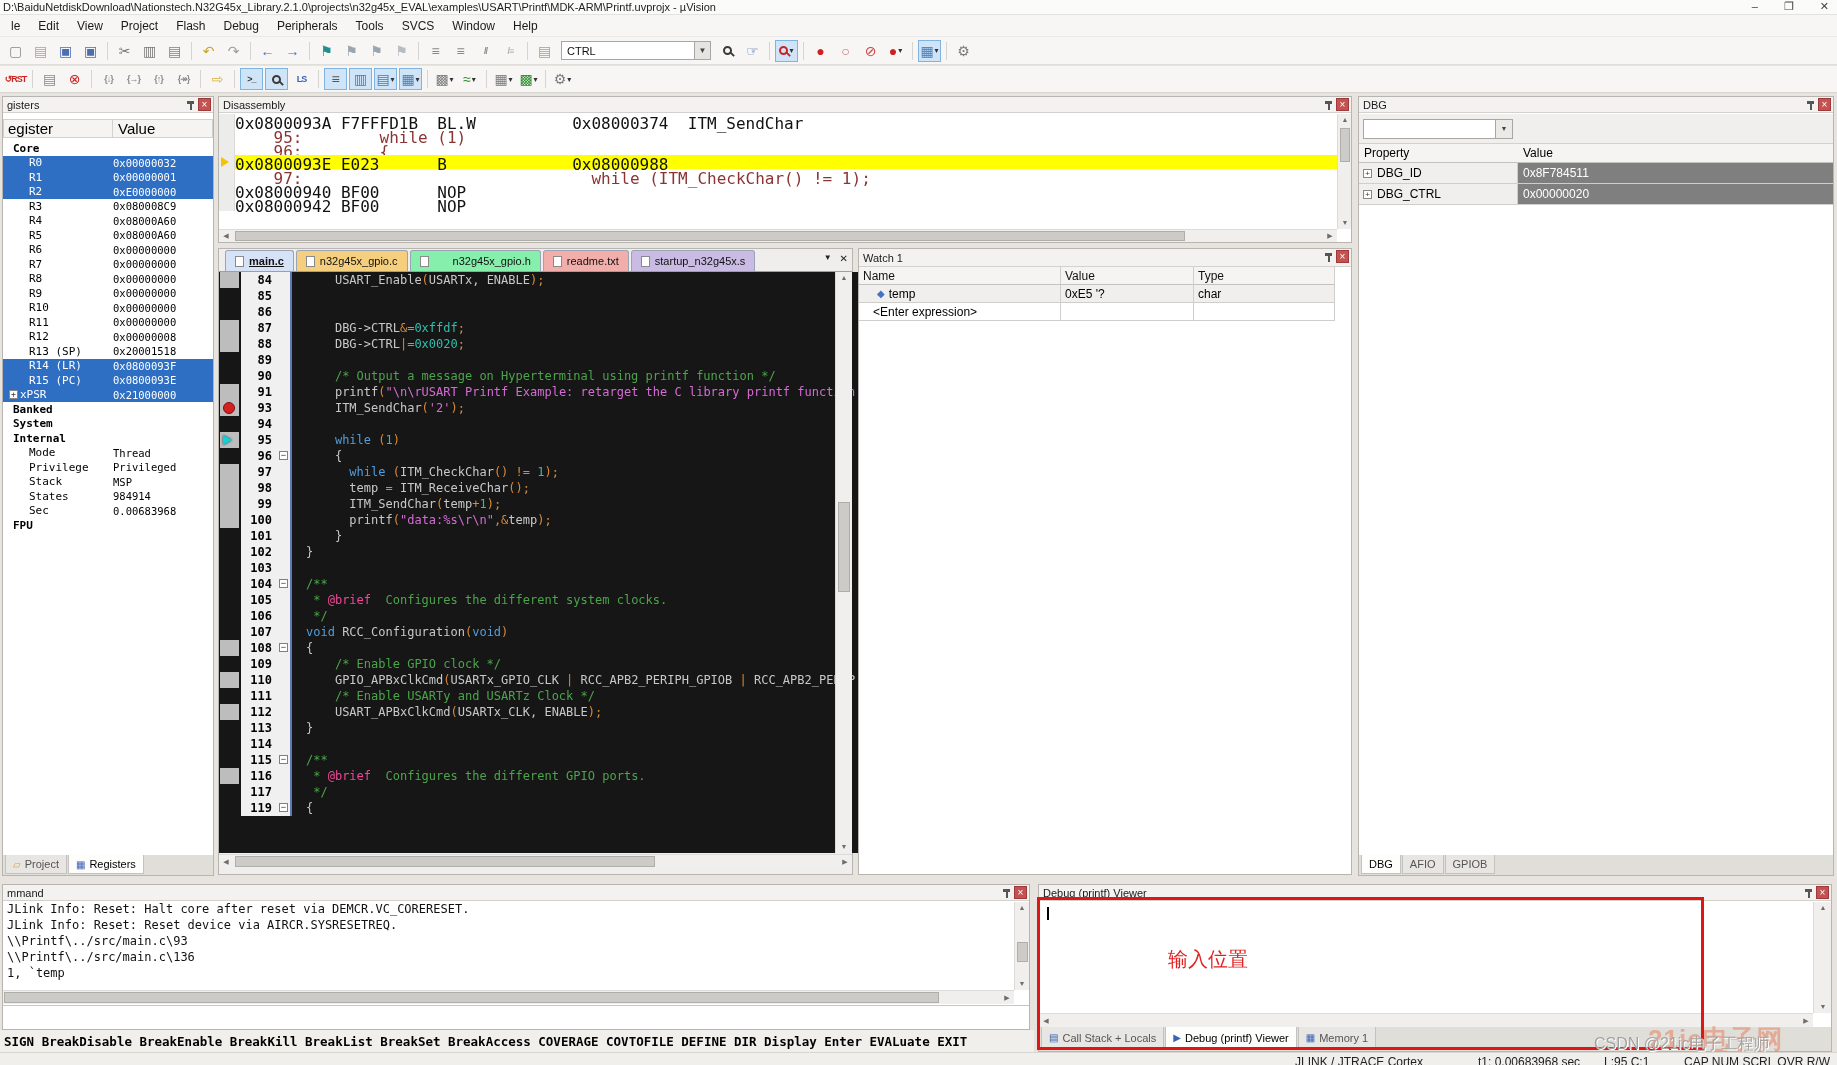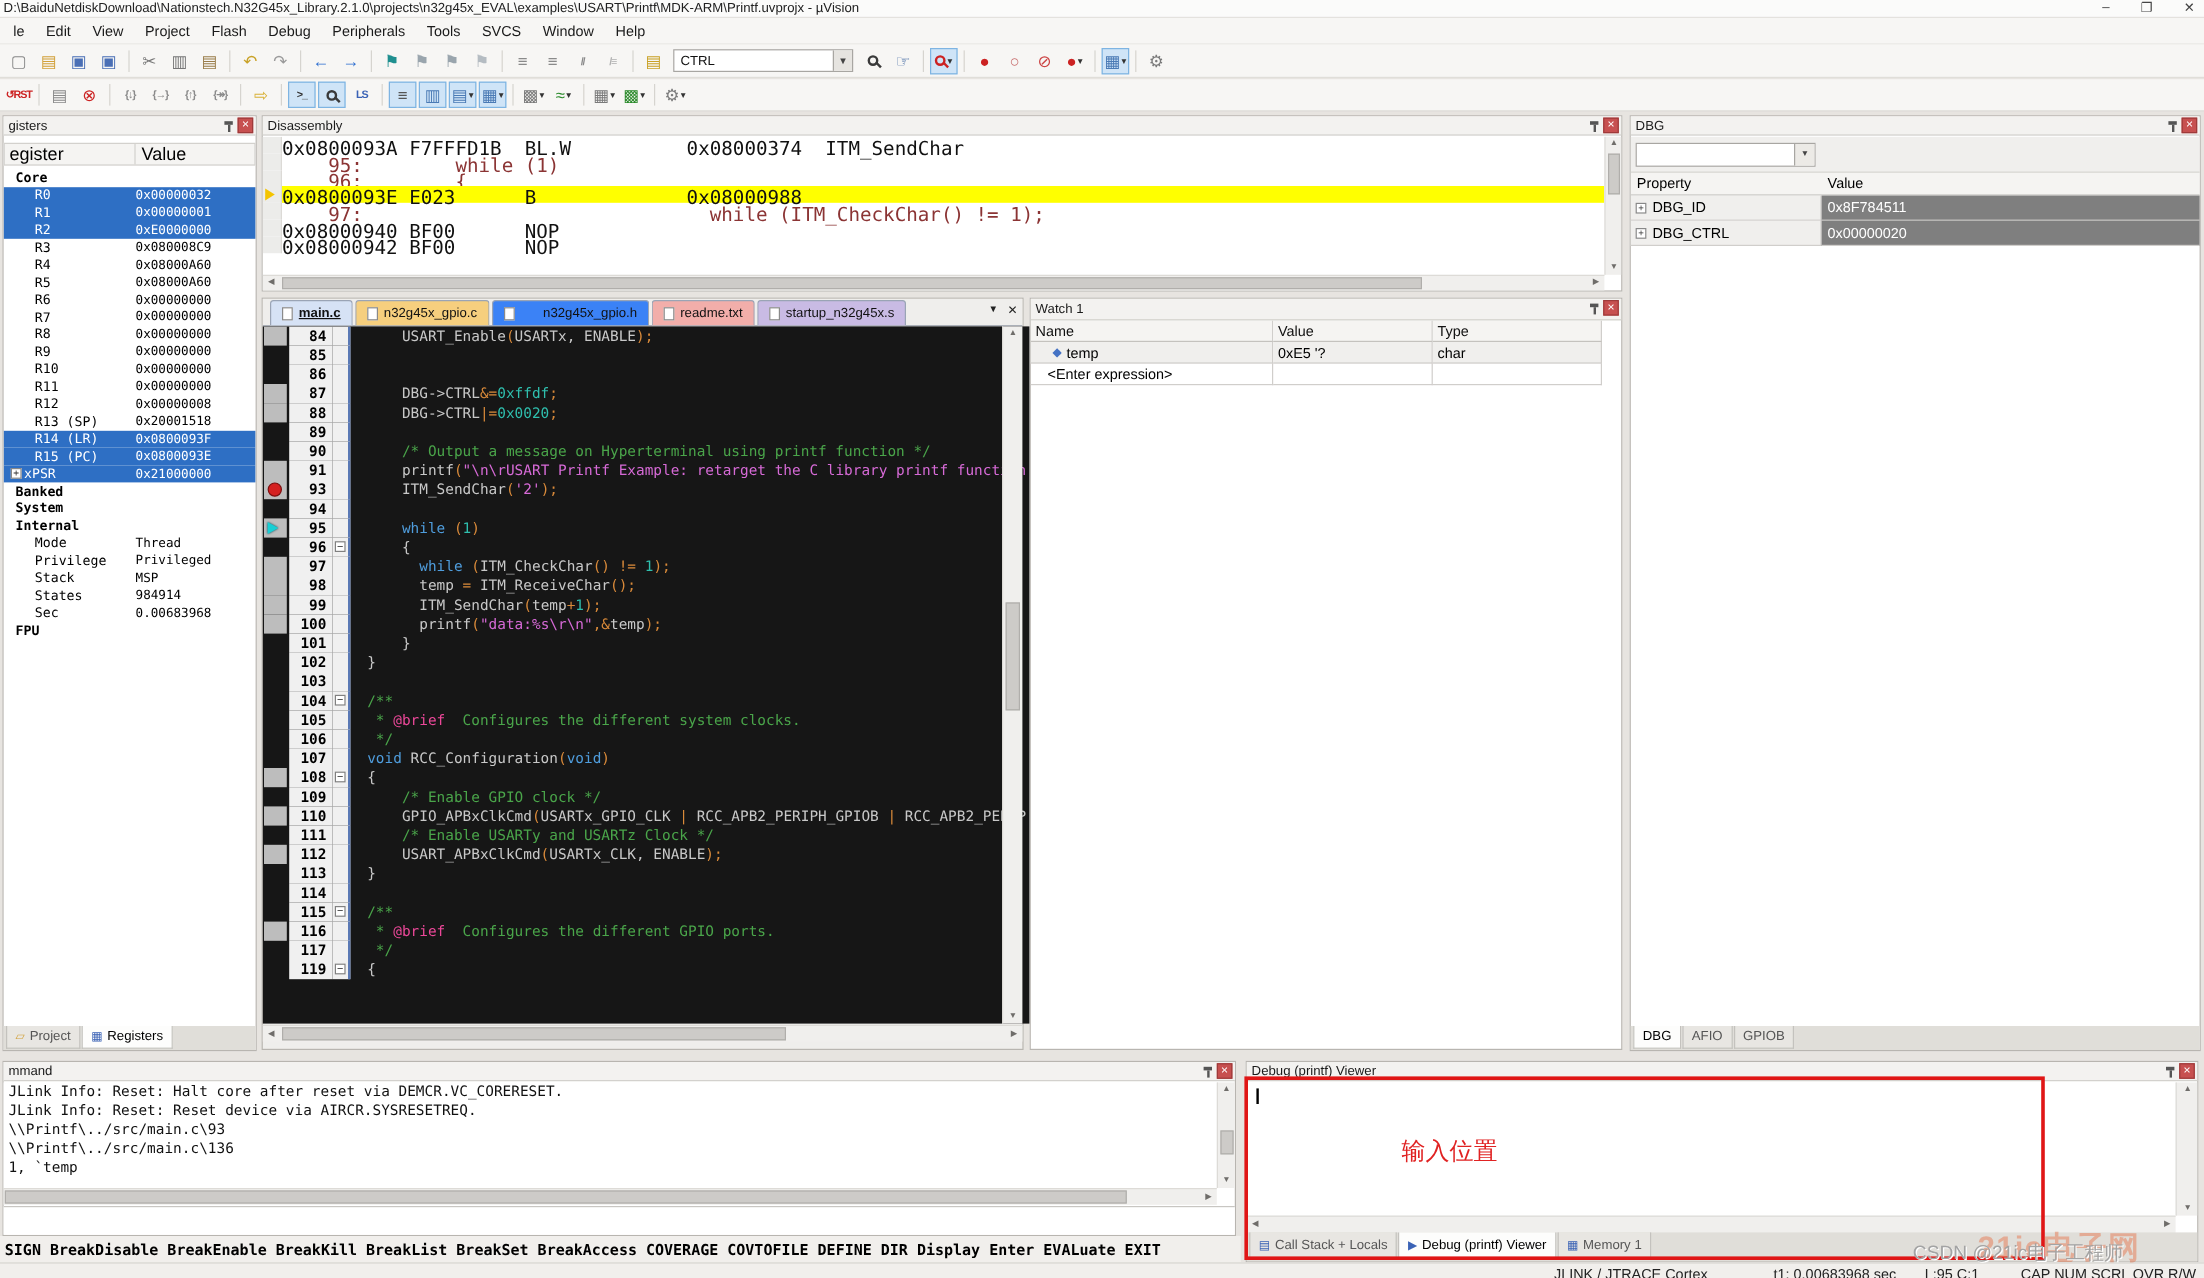--- a/index.html
+++ b/index.html
@@ -567,21 +567,21 @@
 <div id="editor" class="abs">
   <div id="tabstrip">
       <div class="etab active" style="background: rgb(214, 226, 245);">
         <span class="docico"></span>
         <span>main.c</span>
       </div>
       <div class="etab" style="background: rgb(246, 207, 126);">
         <span class="docico"></span>
         <span>n32g45x_gpio.c</span>
       </div>
-      <div class="etab" style="background: #3b82f6; gap: 24px;">
+      <div class="etab" style="background: #86efac; gap: 24px;">
         <span class="docico"></span>
         <span>n32g45x_gpio.h</span>
       </div>
       <div class="etab" style="background: rgb(242, 174, 170);">
         <span class="docico"></span>
         <span>readme.txt</span>
       </div>
       <div class="etab" style="background: rgb(201, 187, 228);">
         <span class="docico"></span>
         <span>startup_n32g45x.s</span>

